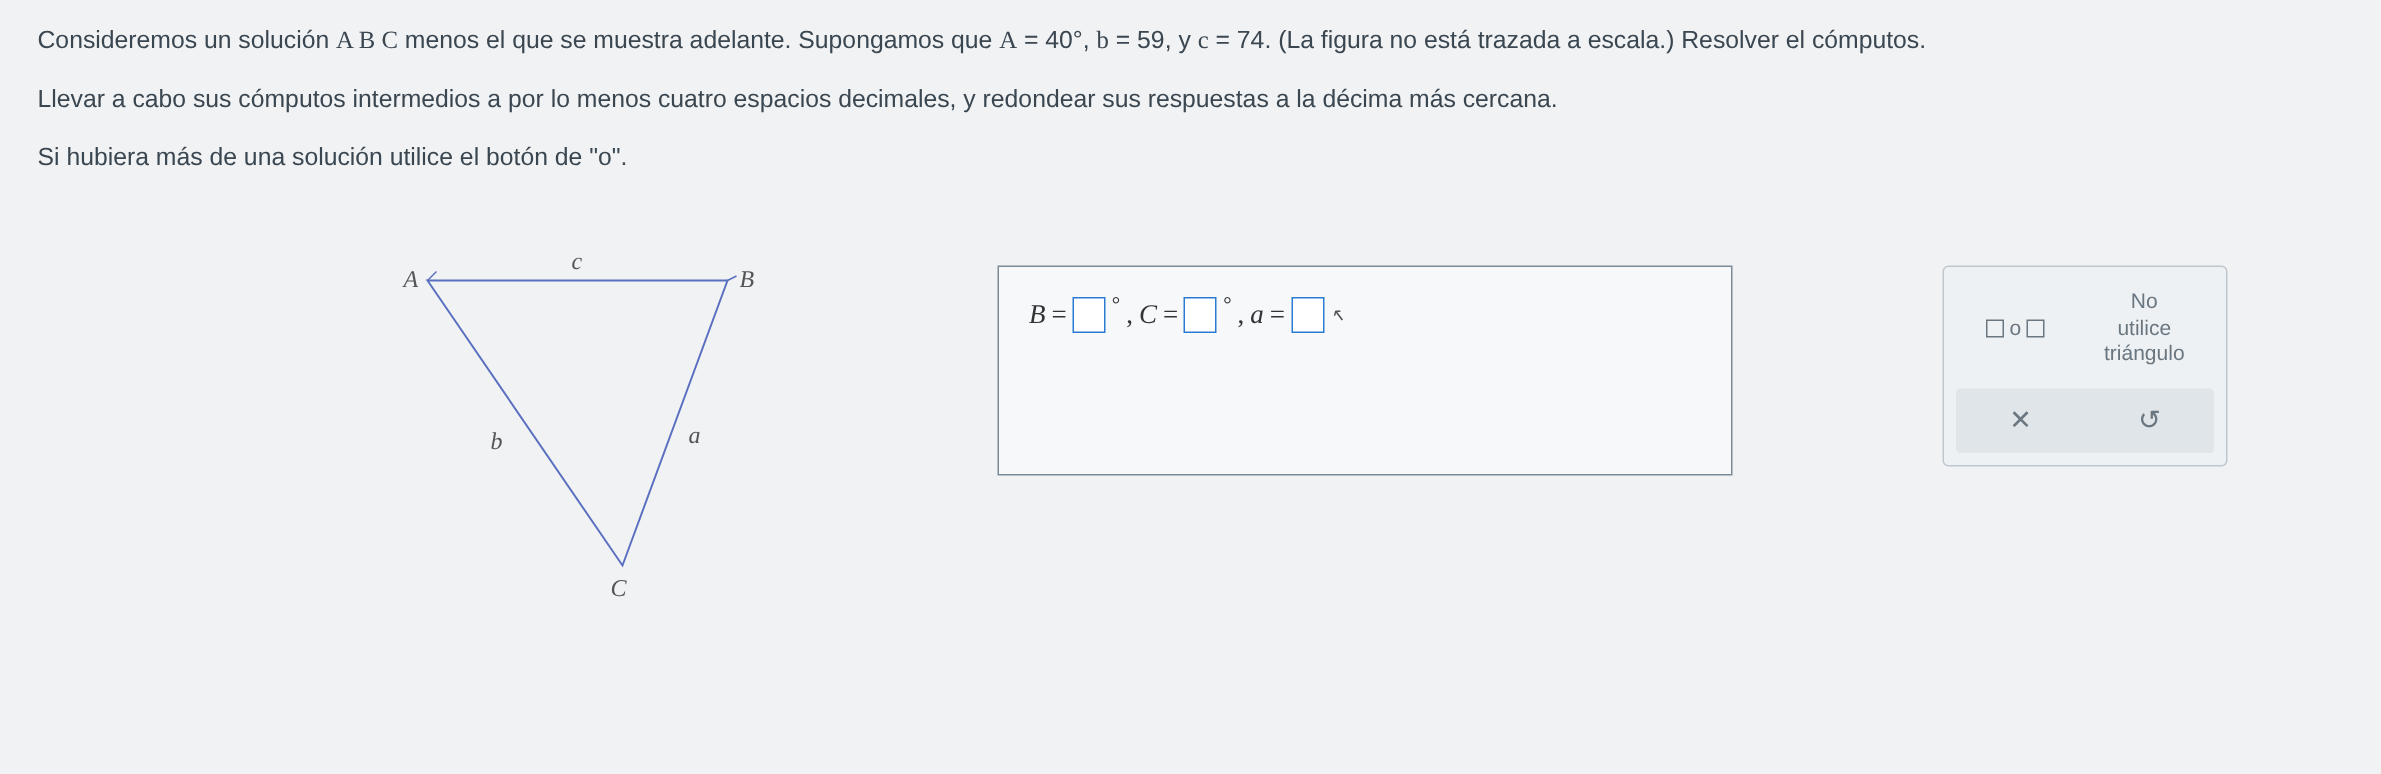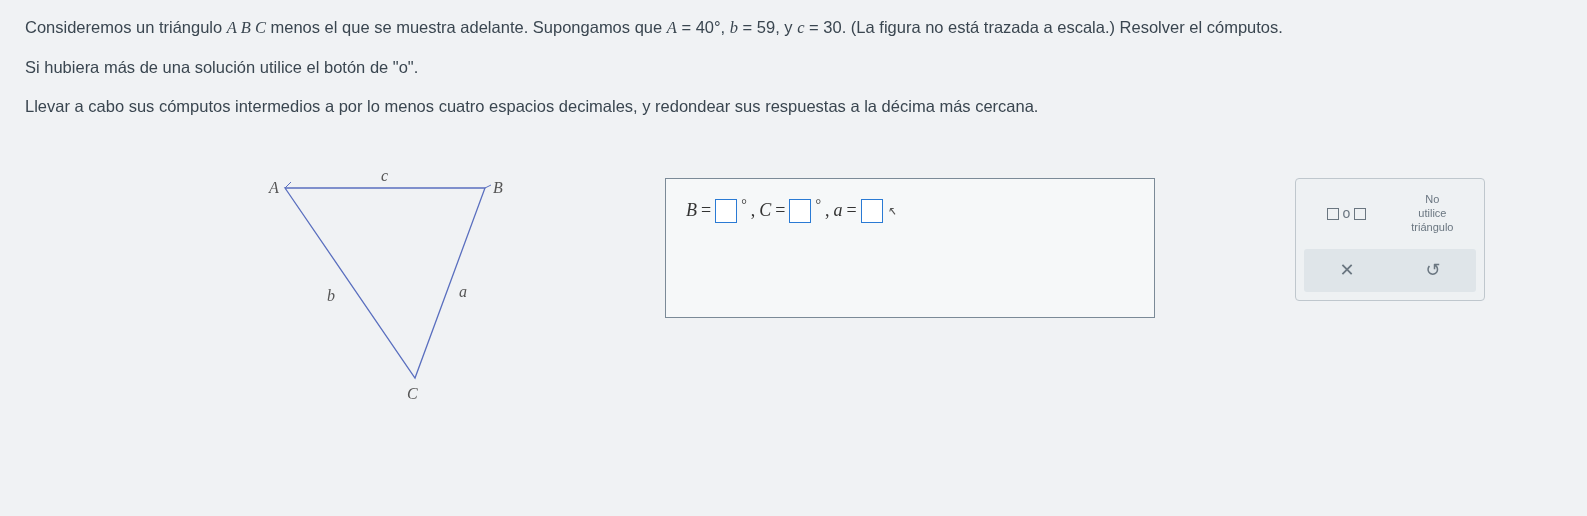--- a/index.html
+++ b/index.html
@@ -7,21 +7,21 @@
     font-family: Arial, Helvetica, sans-serif;
     background: #f0f2f4;
     width: 1587px;
     height: 516px;
     padding: 15px 25px;
     color: #3a4650;
     font-size: 16px;
     line-height: 1.5;
   }
   .problem-text p { margin-bottom: 14px; font-size: 16.5px; }
-  .italic-var { font-style: italic; font-family: 'Times New Roman', serif; }
+  .italic-var { font-family: 'Times New Roman', serif; }
   .lower-area {
     display: flex;
     align-items: flex-start;
     gap: 140px;
     margin-top: 50px;
   }
   .triangle-wrap {
     margin-left: 240px;
     position: relative;
     width: 260px;
@@ -54,42 +54,42 @@
     border-radius:4px;
     padding:8px;
     margin-top:10px;
   }
   .side-row1 { display:flex; align-items:center; justify-content:space-around; padding:6px 0 10px 0;}
   .or-btn {
     font-size:14px; color:#6a7680;
     display:flex; align-items:center; gap:4px;
   }
   .or-btn .sq{ display:inline-block; width:12px;height:12px;border:1px solid #6a7680;}
-  .no-sol { font-size:11px; color:#6a7680; text-align:center; line-height:1.25; }
+  .no-sol { font-size:14px; color:#6a7680; text-align:center; line-height:1.25; }
   .side-row2 {
     background:#dfe5e9;
     border-radius:3px;
     display:flex;
     justify-content:space-around;
     align-items:center;
     padding:8px 0;
     margin-top:4px;
   }
   .pbtn { width:60px; text-align:center; color:#6a7680; font-size:18px; cursor:pointer; }
   .cursor-icon { font-size:12px; color:#555; }
 </style>
 </head>
 <body>
 
 <div class="problem-text">
   <p>
-    <span>Consideremos un triángulo </span><span class="italic-var">A B C</span><span> menos el que se muestra adelante. Supongamos que </span><span class="italic-var">A</span><span> = 40°, </span><span class="italic-var">b</span><span> = 59, y </span><span class="italic-var">c</span><span> = 30. </span><span>(La figura no está trazada a escala.) Resolver el cómputos.</span>
+    <span>Consideremos un solución </span><span class="italic-var">A B C</span><span> menos el que se muestra adelante. Supongamos que </span><span class="italic-var">A</span><span> = 40°, </span><span class="italic-var">b</span><span> = 59, y </span><span class="italic-var">c</span><span> = 74. </span><span>(La figura no está trazada a escala.) Resolver el cómputos.</span>
   </p>
+  <p>Llevar a cabo sus cómputos intermedios a por lo menos cuatro espacios decimales, y redondear sus respuestas a la décima más cercana.</p>
   <p>Si hubiera más de una solución utilice el botón de "o".</p>
-  <p>Llevar a cabo sus cómputos intermedios a por lo menos cuatro espacios decimales, y redondear sus respuestas a la décima más cercana.</p>
 </div>
 
 <div class="lower-area">
 
   <div class="triangle-wrap">
     <svg width="260" height="230">
       <polygon points="20,20 220,20 150,210" fill="none" stroke="#5a6fbf" stroke-width="1.3"></polygon>
       <line x1="20" y1="20" x2="26" y2="14" stroke="#5a6fbf" stroke-width="1"></line>
       <line x1="220" y1="20" x2="226" y2="17" stroke="#5a6fbf" stroke-width="1"></line>
     </svg>

